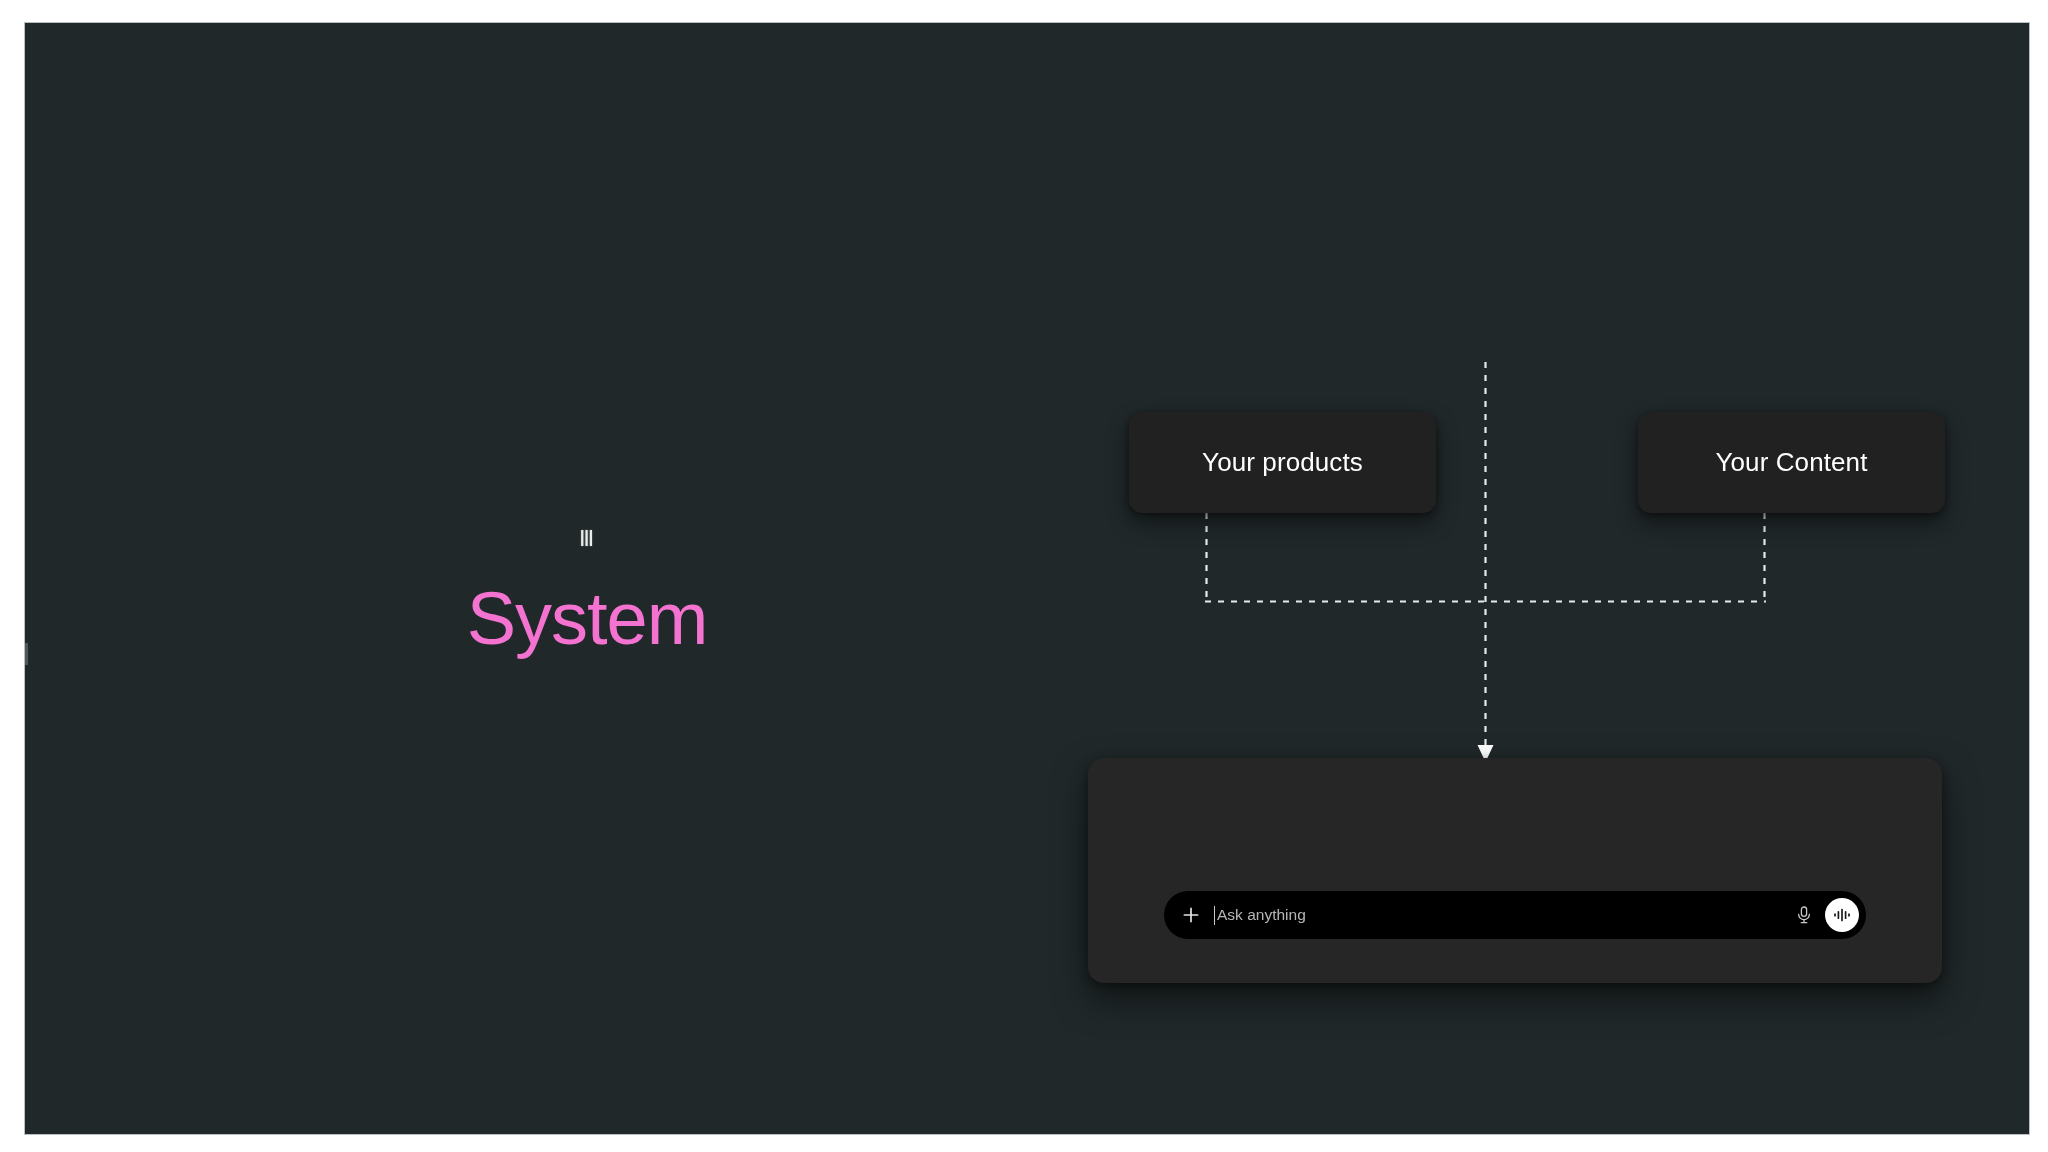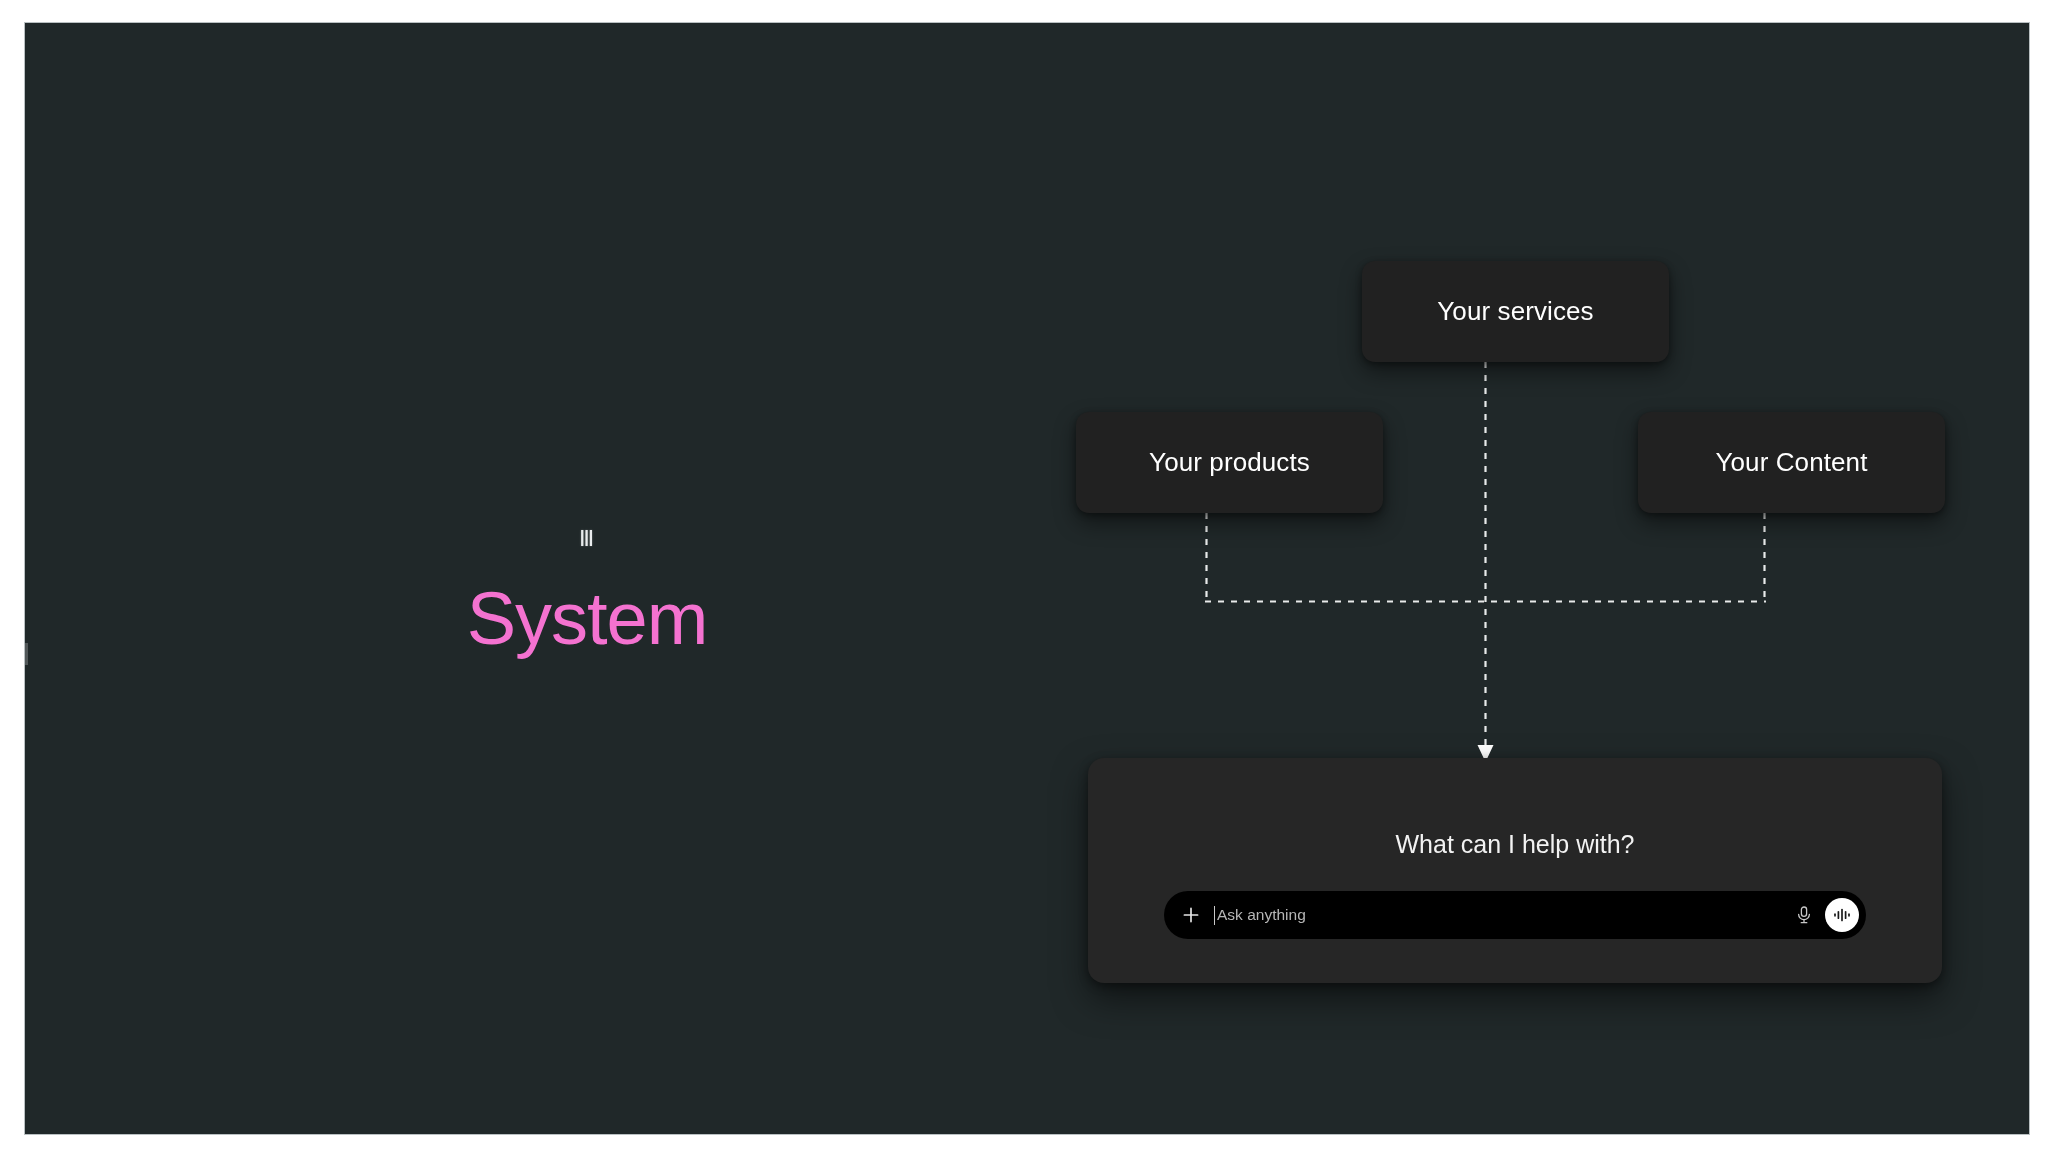--- a/index.html
+++ b/index.html
@@ -68,21 +68,21 @@
     color: #ffffff;
     display: flex;
     align-items: center;
     justify-content: center;
     font-size: 26px;
     font-weight: 400;
     letter-spacing: .1px;
     box-shadow: 0 10px 22px rgba(0,0,0,.45), 0 2px 6px rgba(0,0,0,.4);
   }
   #node-services { left: 1337px; top: 238px; width: 307px; height: 101px; }
-  #node-products { left: 1051px; top: 389px; width: 307px; height: 101px; }
+  #node-products { left: 1104px; top: 389px; width: 307px; height: 101px; }
   #node-content  { left: 1613px; top: 389px; width: 307px; height: 101px; }
 
   
   #connectors {
     position: absolute;
     left: 0; top: 0;
     width: 2006px; height: 1113px;
     pointer-events: none;
   }
 
@@ -179,35 +179,31 @@
       <path d="M 1181.5 490 L 1181.5 578"></path>
 
       <path d="M 1739.5 490 L 1739.5 578"></path>
 
       <path d="M 1180 578.5 L 1741 578.5"></path>
     </g>
 
     <polygon points="1460.5,739 1452.5,722 1468.5,722" fill="#ffffff"></polygon>
   </svg>
 
-  <div class="node-card" id="node-services">
-    <span>Your services</span>
-  </div>
 
   <div class="node-card" id="node-products">
     <span>Your products</span>
   </div>
 
   <div class="node-card" id="node-content">
     <span>Your Content</span>
   </div>
 
   <div id="chat-panel">
 
-    <div id="chat-heading">What can I help with?</div>
 
     <div id="composer">
 
       <span id="plus-icon">
         <svg width="20" height="20" viewBox="0 0 20 20">
           <path d="M10 3.4 V16.6 M3.4 10 H16.6" stroke="#e3e3e3" stroke-width="1.7" stroke-linecap="round"></path>
         </svg>
       </span>
 
       <span id="composer-input-wrap">

